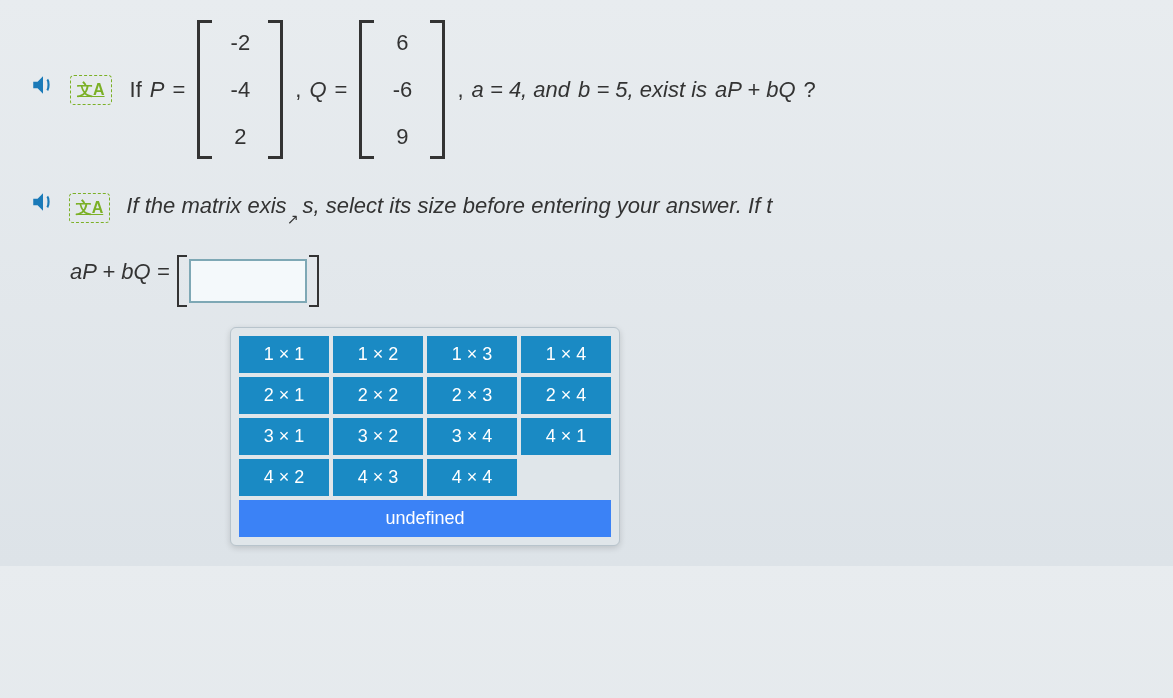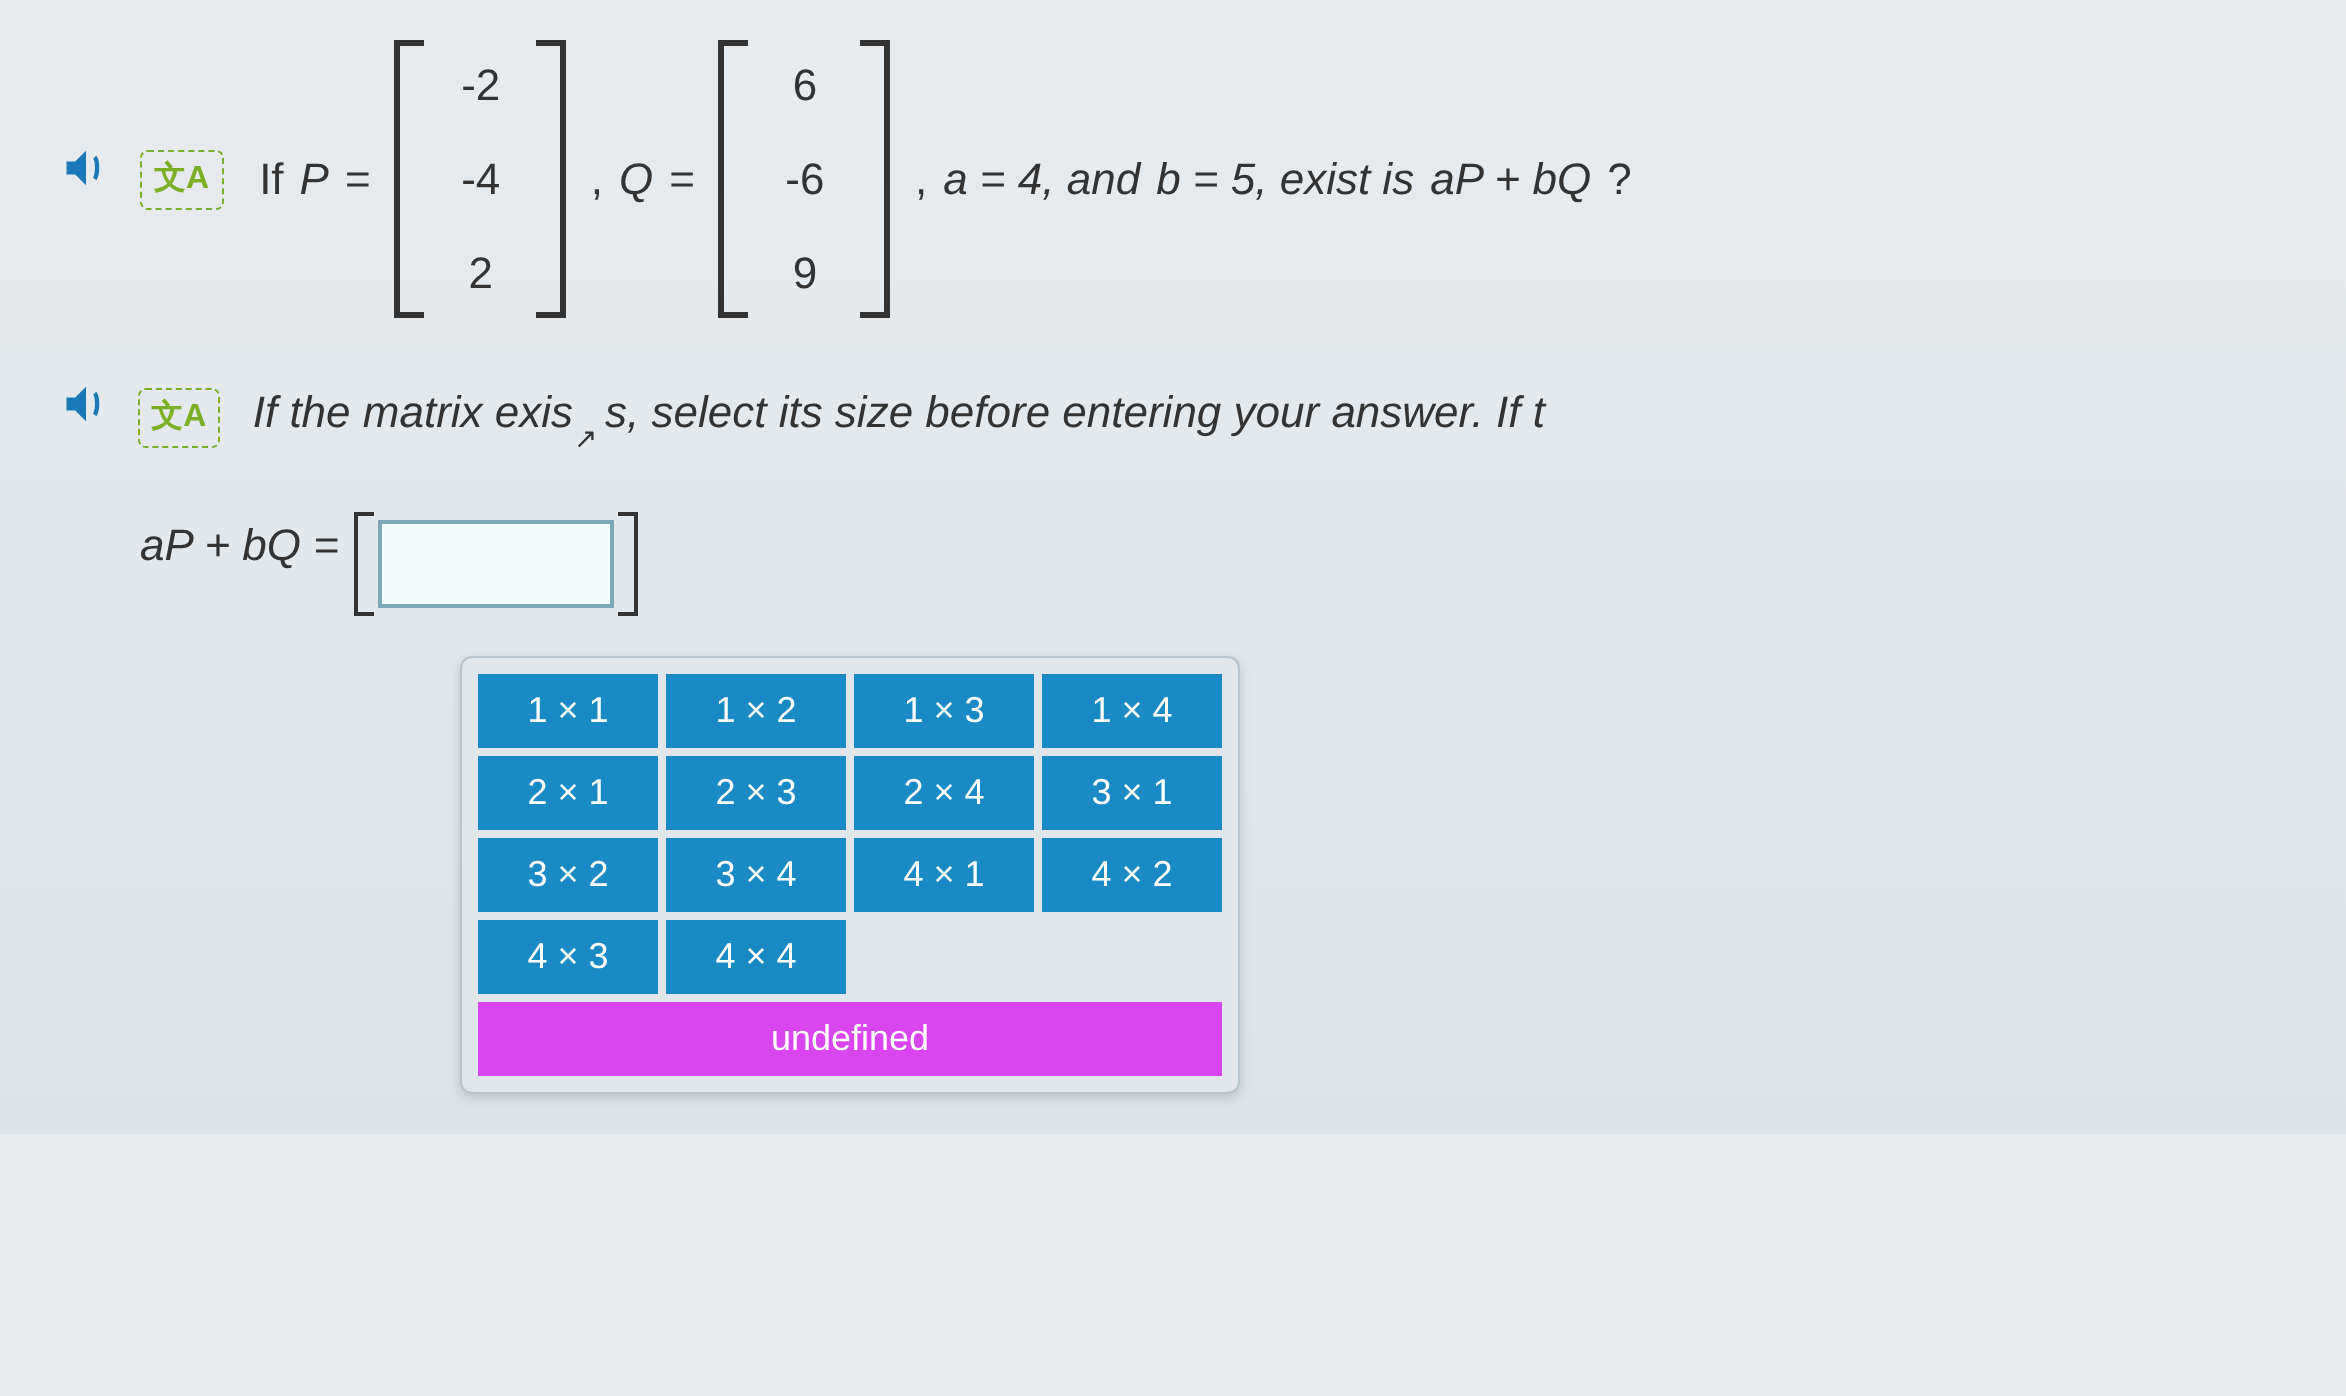--- a/index.html
+++ b/index.html
@@ -29,20 +29,21 @@
     display: inline-flex;
     align-items: center;
     justify-content: center;
     border: 1.5px dashed #7bb026;
     color: #7bb026;
     font-size: 16px;
     padding: 2px 6px;
     border-radius: 4px;
     margin-right: 10px;
     font-weight: bold;
+    text-decoration: underline;
   }
   .italic-text {
     font-style: italic;
     color: #333;
   }
   .matrix {
     display: inline-flex;
     align-items: stretch;
     margin: 0 4px;
   }
@@ -115,21 +116,21 @@
     color: #fff;
     border: none;
     padding: 8px 16px;
     font-size: 18px;
     cursor: pointer;
     font-family: inherit;
     min-width: 90px;
     text-align: center;
   }
   .undefined-btn {
-    background: #d946ef;
+    background: #3b82f6;
     color: #fff;
     border: none;
     padding: 8px 16px;
     font-size: 18px;
     cursor: pointer;
     width: 100%;
     font-family: inherit;
   }
   .cursor-icon {
     position: relative;
@@ -222,20 +223,21 @@
 </div>
 
 
 <div class="size-panel">
   <div class="size-grid">
     <button class="size-btn">1 × 1</button>
     <button class="size-btn">1 × 2</button>
     <button class="size-btn">1 × 3</button>
     <button class="size-btn">1 × 4</button>
     <button class="size-btn">2 × 1</button>
+    <button class="size-btn">2 × 2</button>
     <button class="size-btn">2 × 3</button>
     <button class="size-btn">2 × 4</button>
     <button class="size-btn">3 × 1</button>
     <button class="size-btn">3 × 2</button>
     <button class="size-btn">3 × 4</button>
     <button class="size-btn">4 × 1</button>
     <button class="size-btn">4 × 2</button>
     <button class="size-btn">4 × 3</button>
     <button class="size-btn">4 × 4</button>
   </div>

